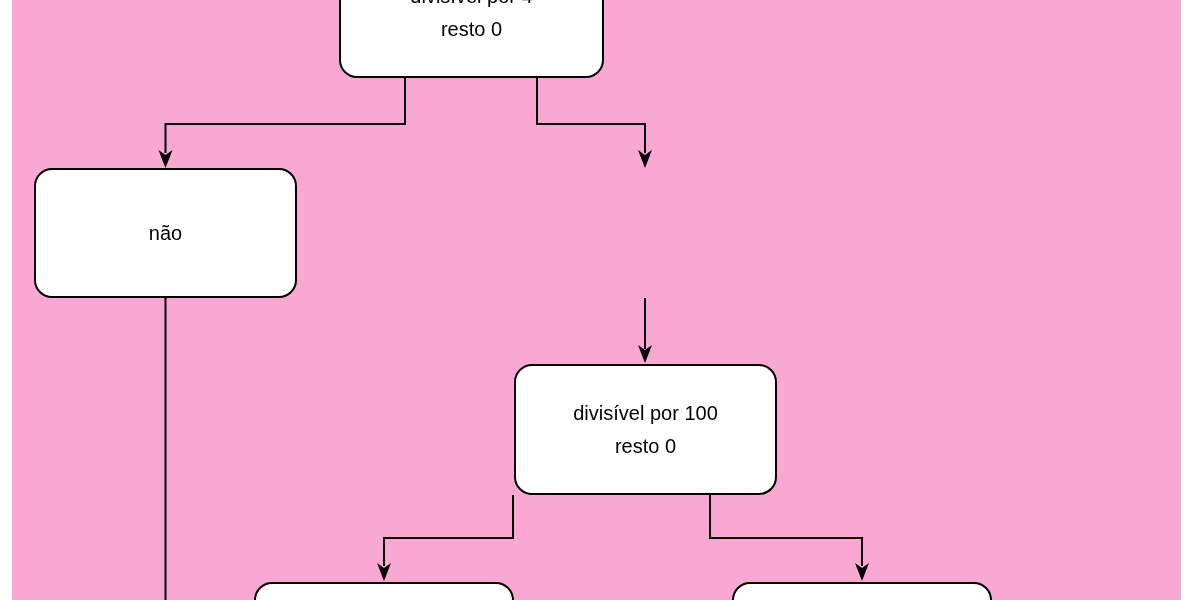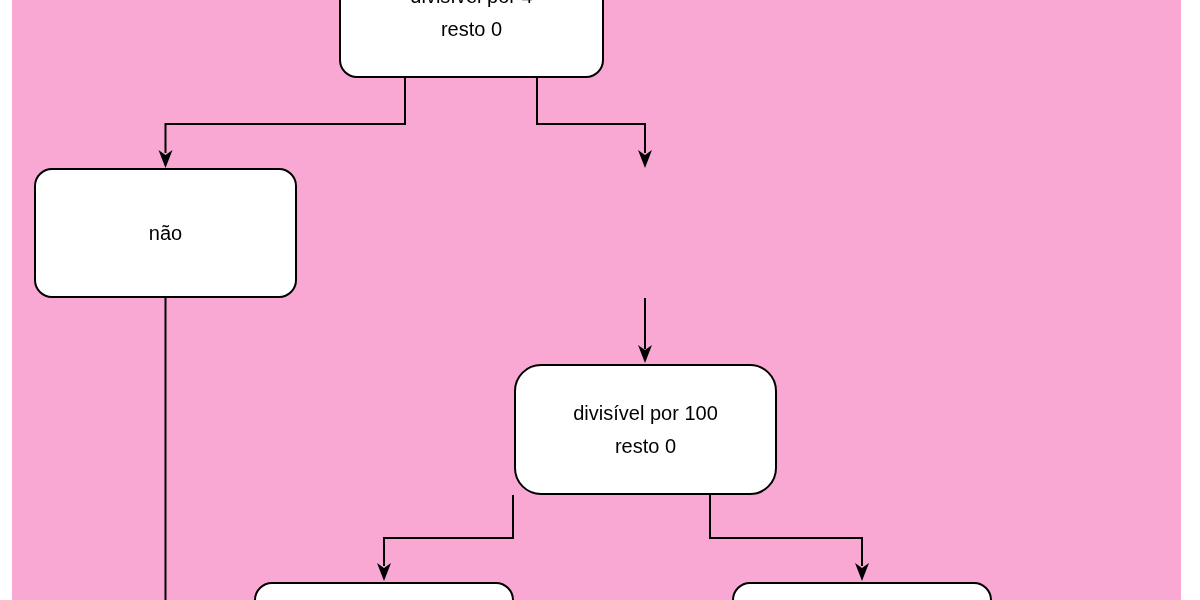--- a/index.html
+++ b/index.html
@@ -47,21 +47,21 @@
     color: #000000;
     font-size: 20px;
     line-height: 33px;
   }
   .node-label {
     white-space: pre-line;
   }
   .node-top          { left: 327px; top: -52px; width: 265px; height: 130px; }
   .node-nao          { left: 22px;  top: 168px; width: 263px; height: 130px; }
   .node-sim          { left: 502px; top: 168px; width: 262px; height: 130px; }
-  .node-div100       { left: 502px; top: 364px; width: 263px; height: 131px; border-radius: 27px; }
+  .node-div100       { left: 502px; top: 364px; width: 263px; height: 131px; }
   .node-bottom-left  { left: 242px; top: 582px; width: 260px; height: 130px; }
   .node-bottom-right { left: 720px; top: 582px; width: 260px; height: 130px; }
 </style>
 </head>
 <body>
 
 <div class="canvas">
 
   <svg class="edges" viewBox="0 0 1200 600" xmlns="http://www.w3.org/2000/svg">
 

